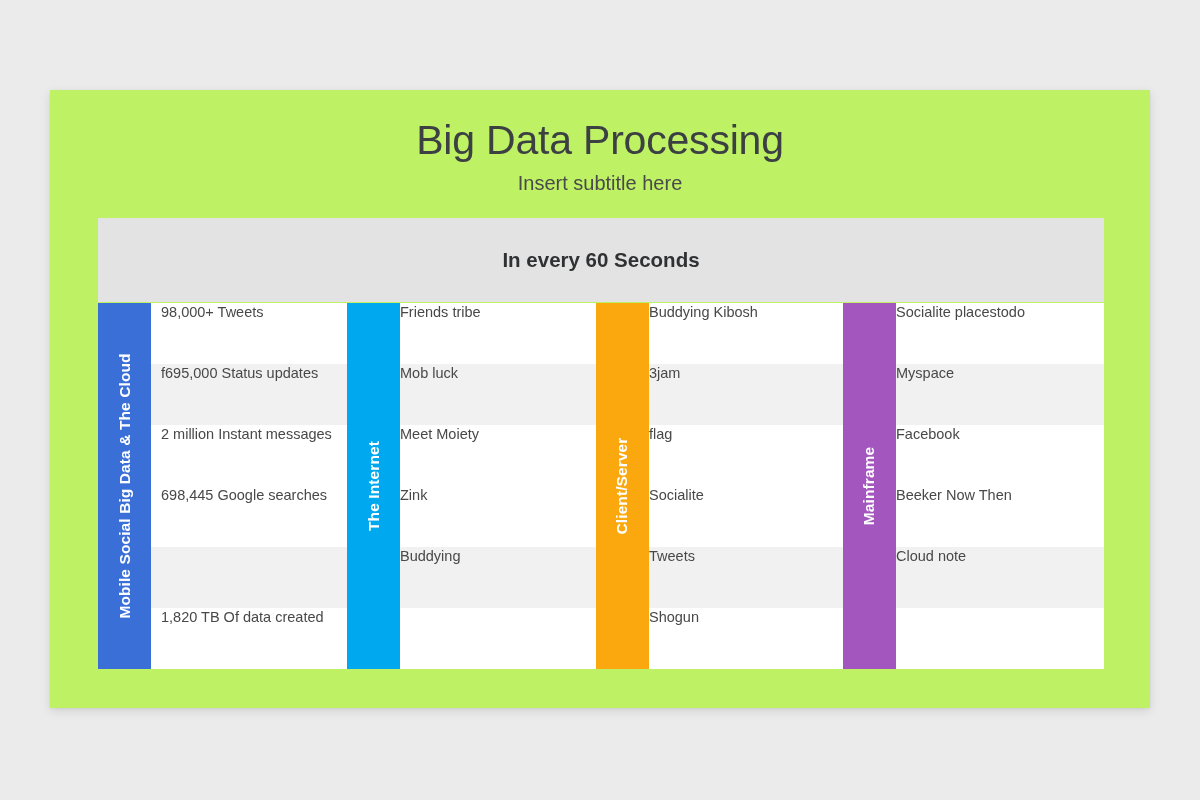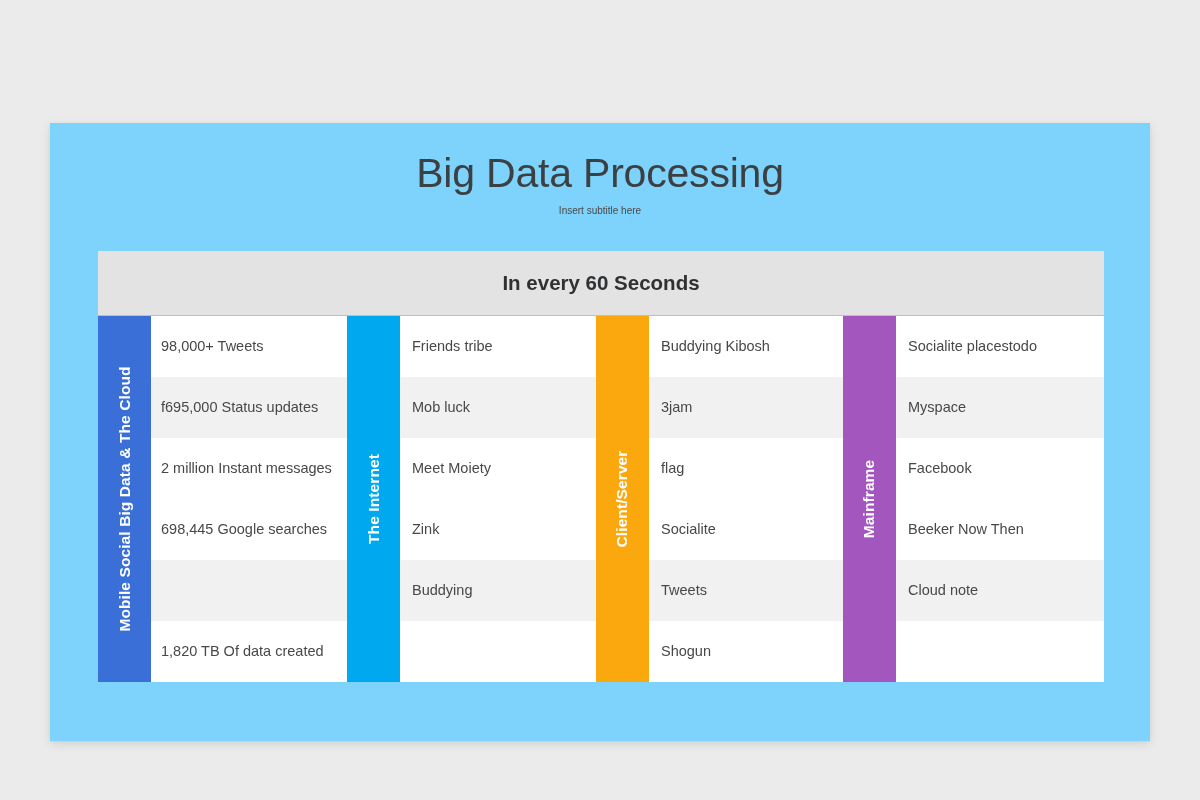--- a/index.html
+++ b/index.html
@@ -13,57 +13,56 @@
     font-family: "Liberation Sans", sans-serif;
     overflow: hidden;
   }
 
   #slide-card {
     position: absolute;
     left: 50px;
     top: 90px;
     width: 1100px;
     height: 618px;
-    background: #7dd3fc;
+    background: #bef264;
     box-shadow: 0 3px 10px rgba(0,0,0,0.10), 0 1px 3px rgba(0,0,0,0.06);
-    margin-top: 33px;
   }
 
   #slide-title {
     position: absolute;
     left: 0;
     top: 27px;
     width: 1100px;
     text-align: center;
     font-size: 41px;
     font-weight: 400;
     color: #3C4043;
     letter-spacing: -0.2px;
   }
 
   #slide-subtitle {
     position: absolute;
     left: 0;
     top: 82px;
     width: 1100px;
     text-align: center;
-    font-size: 10px;
+    font-size: 20px;
     font-weight: 400;
     color: #4A4A4A;
   }
 
   #table-wrap {
     position: absolute;
     left: 48px;
     top: 128px;
     width: 1006px;
   }
 
   #section-header {
-    height: 64px;
+    height: 84px;
     background: #E3E3E3;
     display: flex;
     align-items: center;
     justify-content: center;
     text-align: right;
   }
   #section-header-label {
     font-size: 20.5px;
     font-weight: bold;
     color: #2F3133;
@@ -120,32 +119,32 @@
   .col-items.w2 { width: 196px; }
   .col-items.w3 { width: 194px; }
   .col-items.w4 { width: 199px; }
 
   .cell {
     position: absolute;
     left: 0;
     width: 100%;
     height: 61px;
     display: flex;
-    align-items: center;
+    align-items: flex-start;
     box-sizing: border-box;
     padding-right: 6px;
   }
   .cell-text {
     font-size: 14.5px;
     color: #484848;
     line-height: 1.33;
     font-weight: 400;
   }
   .cell.indent-a { padding-left: 10px; }
-  .cell.indent-b { padding-left: 12px; }
+  .cell.indent-b { }
 </style>
 </head>
 <body style="background: rgb(235, 235, 235);">
 
 <div id="slide-card">
 
   <div id="slide-title">Big Data Processing</div>
 
   <div id="slide-subtitle">Insert subtitle here</div>
 

